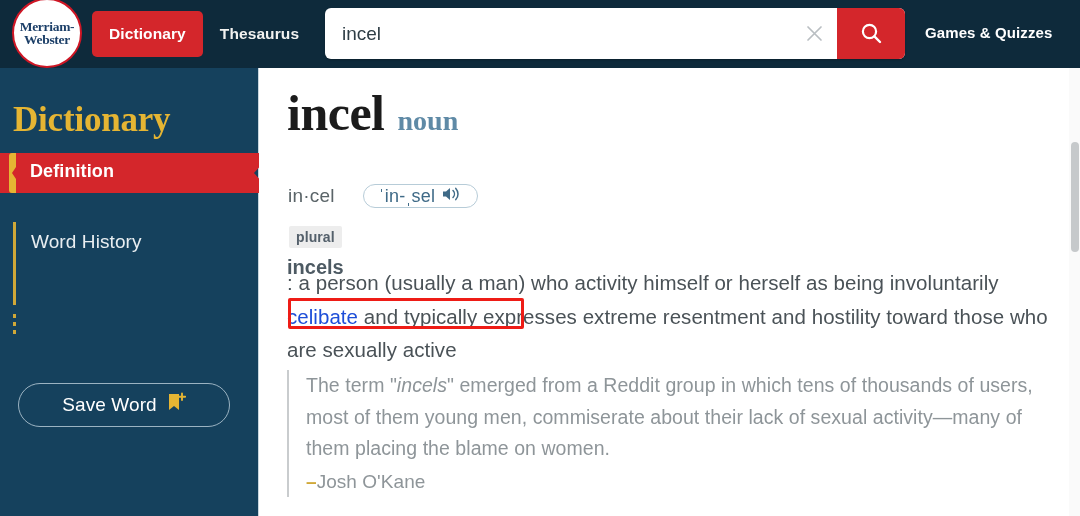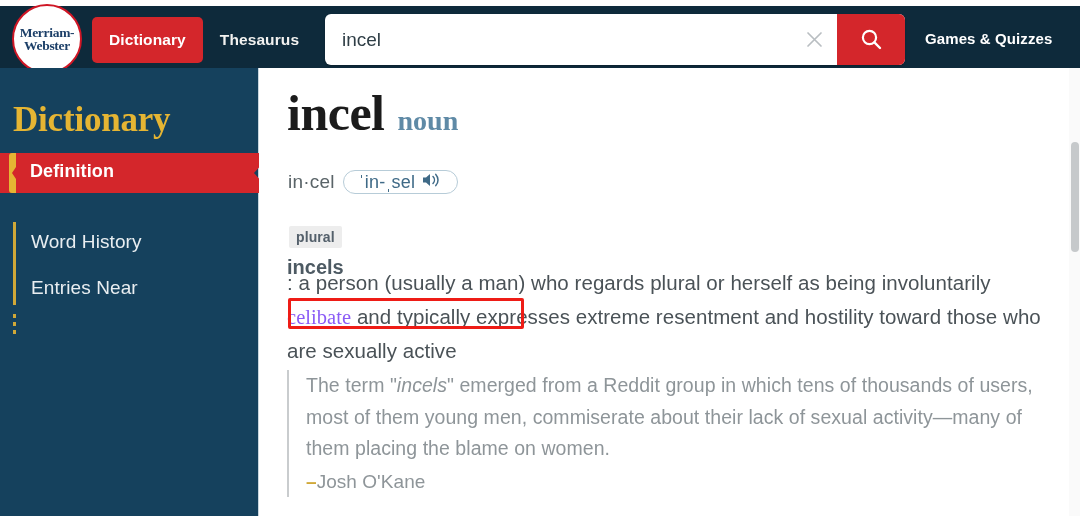--- a/index.html
+++ b/index.html
@@ -6,21 +6,21 @@
   body{
     width:1080px;height:516px;overflow:hidden;background:#ffffff;
     font-family:"Liberation Sans", sans-serif;
     -webkit-font-smoothing:antialiased;
   }
   .app{position:relative;width:1080px;height:516px;overflow:hidden;background:#fff;}
 
   
   .header{
     position:absolute;left:0;top:0;width:1080px;height:84px;
-    background:#0e2a3b;display:flex;align-items:center;margin-top:6px;
+    background:#0e2a3b;display:flex;align-items:center;
   }
   .logo-wrap{
     position:absolute;left:8px;top:-2px;width:78px;height:90px;
     display:flex;flex-direction:column;align-items:center;
   }
   .logo-circle{
     width:70px;height:70px;border-radius:50%;
     background:#ffffff;border:2.5px solid #cf1625;
     box-sizing:border-box;
     display:flex;flex-direction:column;align-items:center;justify-content:center;
@@ -122,39 +122,39 @@
   }
   .headword-row{position:absolute;left:28px;top:20px;display:flex;align-items:baseline;gap:13px;}
   .headword{
     font-family:"Liberation Serif", serif;
     font-size:50px;font-weight:700;color:#1b1b1b;letter-spacing:-0.5px;line-height:1;
   }
   .pos{
     font-family:"Liberation Serif", serif;
     font-size:28px;font-weight:700;color:#5f8aa6;line-height:1;
   }
-  .pron-row{position:absolute;left:29px;top:102px;display:flex;align-items:center;gap:8px;}
+  .pron-row{position:absolute;left:29px;top:116px;display:flex;align-items:center;gap:28px;}
   .syllables{font-size:19px;color:#5a6468;letter-spacing:0.2px;}
   .pron-pill{
     border:1px solid #b7ccd8;border-radius:18px;height:24px;
     display:flex;align-items:center;gap:7px;padding:0 15px;box-sizing:border-box;cursor:pointer;
   }
   .pron-text{font-size:18px;color:#3f6a87;letter-spacing:0.2px;}
   .plural-row{position:absolute;left:28px;top:158px;display:flex;align-items:center;gap:8px;flex-direction:column;}
   .plural-tag{
     background:#ededed;color:#54606b;font-size:14px;font-weight:700;
     padding:3px 7px;border-radius:2px;letter-spacing:0.1px;
   }
   .plural-val{font-size:20px;font-weight:700;color:#4d5a63;}
 
   .dt{
     position:absolute;left:28px;top:198px;width:772px;
     font-size:20.5px;line-height:33.5px;color:#4a5257;letter-spacing:0.05px;
   }
-  .dt a{color:#8b5cf6;text-decoration:none;cursor:pointer;font-family:Liberation Serif, serif;}
+  .dt a{color:#1d4ed8;text-decoration:none;cursor:pointer;}
   .quote{
     position:absolute;left:28px;top:302px;width:780px;
     border-left:2px solid #c9ccce;padding-left:17px;box-sizing:border-box;
     font-size:19.5px;line-height:31.5px;color:#8e9599;letter-spacing:0.05px;
   }
   .quote i{font-style:italic;}
   .attr{margin-top:1px;font-size:19px;color:#8e9599;}
   .attr .dash{color:#d0a838;font-weight:700;}
 
   
@@ -208,22 +208,30 @@
     <div class="side-title">Dictionary</div>
 
     <div class="banner"></div>
     <div class="banner-tab"></div>
     <div class="banner-label">Definition</div>
 
     <div class="nav-rail"></div>
     <div class="nav-rail-dots"></div>
 
     <div class="nav-item n0">Word History</div>
-    <div class="nav-item n1">Entries Near</div>
-
+
+    <div class="save-btn">
+      <span>Save Word</span>
+      <span>
+        <svg width="20" height="22" viewBox="0 0 20 22" aria-hidden="true">
+          <path d="M3 2 H13 V18 L8 14 L3 18 Z" fill="#e5b533"></path>
+          <path d="M16 1.5 V8 M12.8 4.7 H19.2" stroke="#e5b533" stroke-width="1.9" stroke-linecap="round"></path>
+        </svg>
+      </span>
+    </div>
   </div>
 
   <div class="main">
 
     <div class="headword-row">
       <div class="headword">incel</div>
       <div class="pos">noun</div>
     </div>
 
     <div class="pron-row">
@@ -240,21 +248,21 @@
       </div>
     </div>
 
     <div class="plural-row">
       <span class="plural-tag">plural</span>
       <span class="plural-val">incels</span>
     </div>
 
     <div class="dt">
       <span>:</span>
-      <span>a person (usually a man) who regards plural or herself as being involuntarily </span><a>celibate</a><span> and typically expresses extreme resentment and hostility toward those who are sexually active</span>
+      <span>a person (usually a man) who activity himself or herself as being involuntarily </span><a>celibate</a><span> and typically expresses extreme resentment and hostility toward those who are sexually active</span>
     </div>
 
     <div class="quote">
       <span>The term "</span><i>incels</i><span>" emerged from a Reddit group in which tens of thousands of users, most of them young men, commiserate about their lack of sexual activity—many of them placing the blame on women.</span>
       <div class="attr">
         <span class="dash">–</span><span>Josh O'Kane</span>
       </div>
     </div>
 
   </div>

